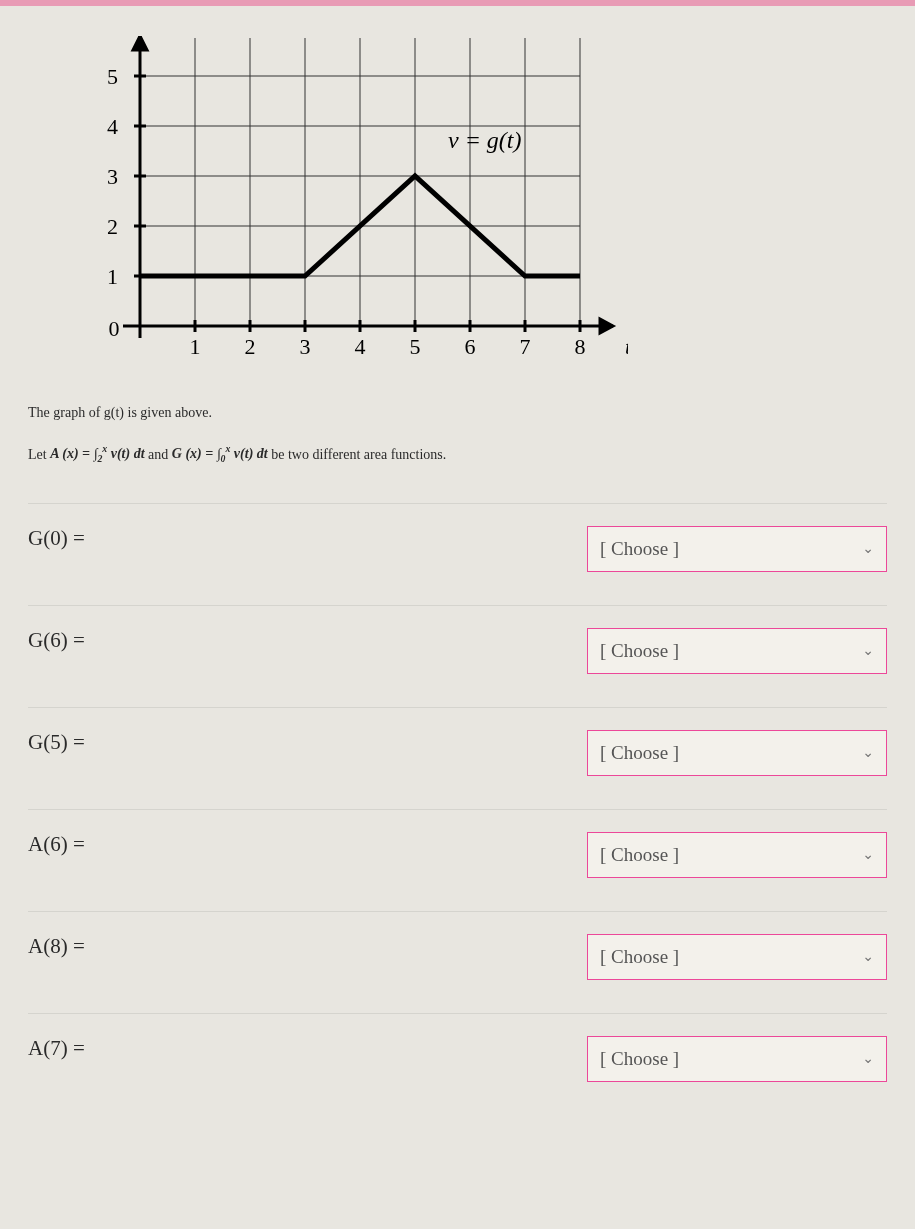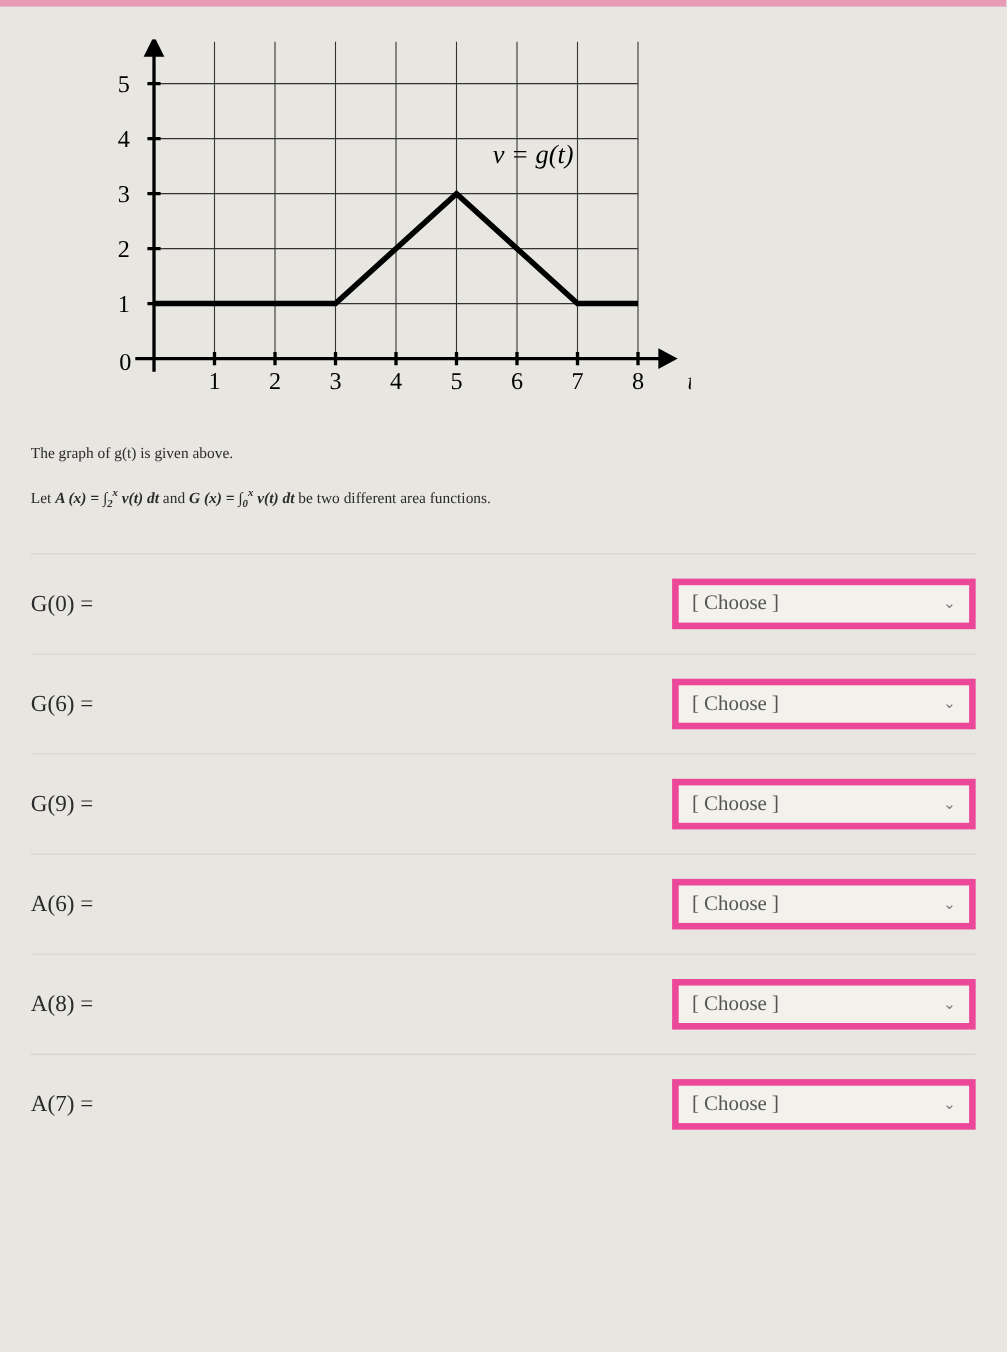--- a/index.html
+++ b/index.html
@@ -11,35 +11,36 @@
       padding: 0;
     }
     .top-strip { height: 6px; background: #e89bb5; }
     .content { padding: 20px 28px; }
     .graph-container { margin: 10px 0 24px 40px; }
     .graph { display: block; }
     .problem-text { font-size: 14px; line-height: 1.9; margin-bottom: 34px; }
     .problem-text p { margin-bottom: 14px; }
     .question-row {
       display: flex;
-      align-items: center;
+      align-items: flex-start;
       justify-content: space-between;
       padding: 22px 0;
       border-top: 1px solid rgba(0,0,0,0.08);
+      margin-top: 11px;
     }
     .question-row:first-of-type { border-top: 1px solid rgba(0,0,0,0.08); }
     .q-label {
       font-size: 21px;
       font-family: Georgia, serif;
     }
     .choose-select {
-      width: 276px;
+      width: 300px;
       height: 46px;
       background: #f3f1eb;
-      border: 6px solid #ec4899;
+      border: 1px solid #ec4899;
       font-size: 19px;
       color: #555;
       padding: 0 12px;
       display: flex;
       align-items: center;
       justify-content: space-between;
       cursor: pointer;
     }
     .chevron {
       font-size: 14px;
@@ -140,21 +141,21 @@
 
   <div class="question-row">
     <div class="q-label">G(6) =</div>
     <div class="choose-select">
       <span>[ Choose ]</span>
       <span class="chevron">⌄</span>
     </div>
   </div>
 
   <div class="question-row">
-    <div class="q-label">G(9) =</div>
+    <div class="q-label">G(5) =</div>
     <div class="choose-select">
       <span>[ Choose ]</span>
       <span class="chevron">⌄</span>
     </div>
   </div>
 
   <div class="question-row">
     <div class="q-label">A(6) =</div>
     <div class="choose-select">
       <span>[ Choose ]</span>

